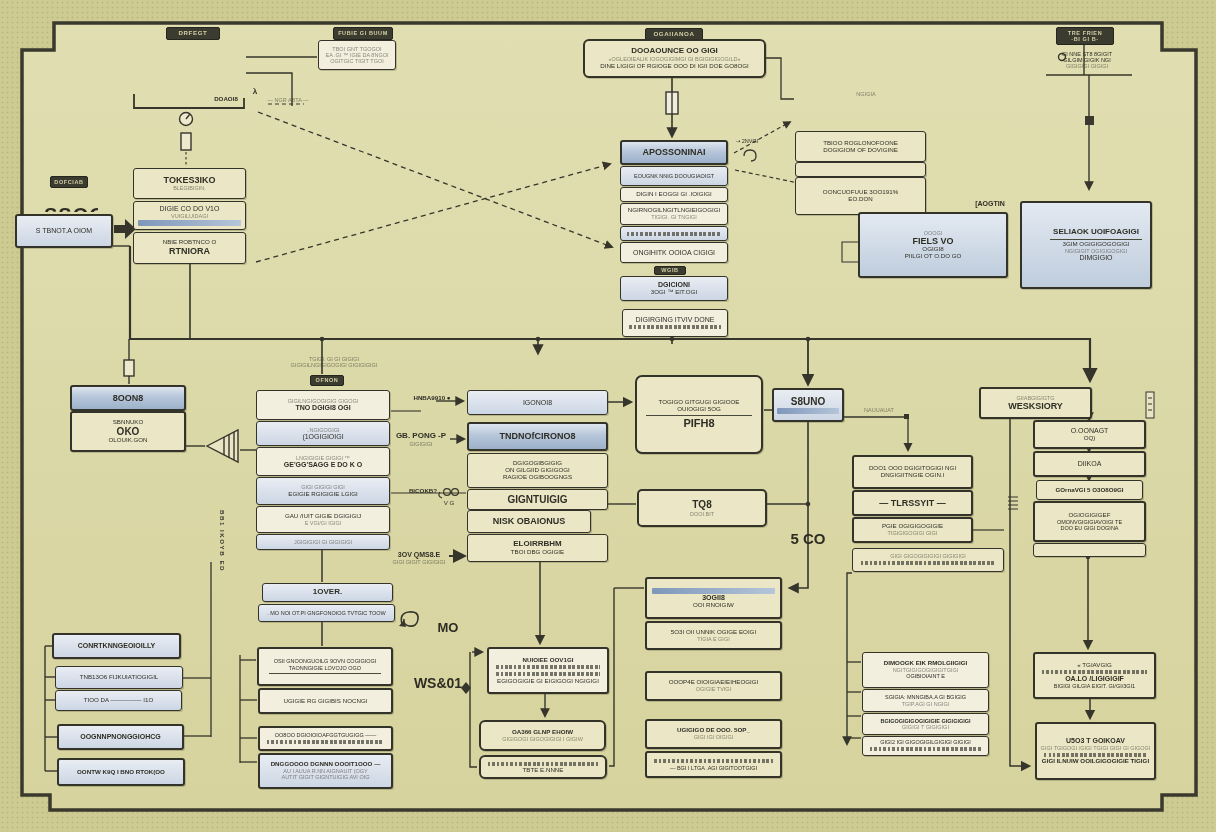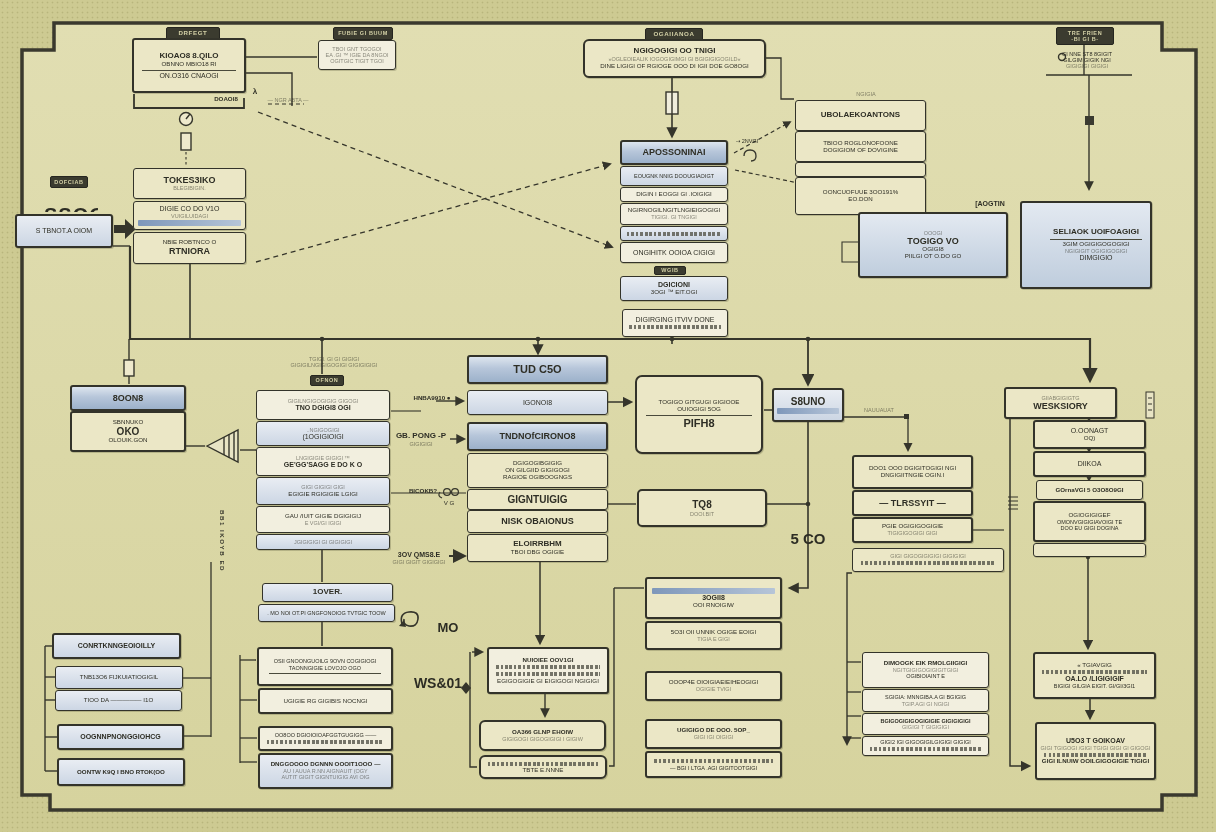--- a/index.html
+++ b/index.html
@@ -174,26 +174,20 @@
           <circle cx="672" cy="339" r="2.3"></circle>
         <circle cx="808" cy="339" r="2.3"></circle>
           <circle cx="808" cy="504" r="2.3"></circle>
           <circle cx="1088" cy="557" r="2.2"></circle>
       </g>
     </g>
   </svg>
 <div class="box v-tab" style="left: 166px; top: 27px; width: 54px; height: 13px;">
       <div class="ln f6">DRFEGT</div>
     </div>
-    <div class="box v-cream" style="left: 132px; top: 38px; width: 114px; height: 55px; border-width: 2px;">
-      <div class="ln f8 b">KIOAO8 8.QILO</div>
-      <div class="ln f6">OBNNO MBIO18 RI</div>
-      <div class="ln rule"></div>
-      <div class="ln f7">ON.O316 CNAOGI</div>
-    </div>
     <div class="box v-plain" style="left: 196px; top: 94px; width: 60px; height: 11px;">
       <div class="ln f6 b">DOAOI8</div>
     </div>
     <div class="box v-tab" style="left: 333px; top: 27px; width: 60px; height: 13px;">
       <div class="ln f5">FUBIE GI BUUM</div>
     </div>
     <div class="box v-white" style="left: 318px; top: 40px; width: 78px; height: 30px; border-width: 1px;">
       <div class="ln f5 fa">TBOI GNT TGOGOI</div>
       <div class="ln f5 fa">EA .GI ™ IGIE DA 8NGOI</div>
       <div class="ln f5 fa">OGITGIC TIGIT TGOI</div>
@@ -223,21 +217,21 @@
     <div class="box v-plain" style="left: 248px; top: 86px; width: 14px; height: 12px;">
       <div class="ln f8 b">λ</div>
     </div>
     <div class="box v-plain" style="left: 260px; top: 96px; width: 56px; height: 8px;">
       <div class="ln f5 fa">— NGR ABTA —</div>
     </div>
     <div class="box v-tab" style="left: 645px; top: 28px; width: 58px; height: 13px;">
       <div class="ln f6">OGAIIANOA</div>
     </div>
     <div class="box v-cream" style="left: 583px; top: 39px; width: 183px; height: 39px; border-radius: 6px; border-width: 2px;">
-      <div class="ln f8 b">NGIGOGIGI OO TNIGI</div>
+      <div class="ln f8 b">DOOAOUNCE OO GIGI</div>
       <div class="ln f5 fa">»OGLEOIEALIK IOGOGIGIMGI GI BGIGIGIGOGILD«</div>
       <div class="ln f6">DINE LIGIGI OF RGIOGE OOO DI IGII DOE GO8OGI</div>
     </div>
     <div class="box v-bhead" style="left: 620px; top: 140px; width: 108px; height: 25px; border-width: 2px;">
       <div class="ln f9 b">APOSSONINAI</div>
     </div>
     <div class="box v-lblue" style="left: 620px; top: 166px; width: 108px; height: 20px;">
       <div class="ln f5">EOUGNK NNIG DOOUGIAOIGT</div>
     </div>
     <div class="box v-white" style="left: 620px; top: 187px; width: 108px; height: 15px;">
@@ -262,39 +256,36 @@
     </div>
     <div class="box v-white" style="left: 622px; top: 309px; width: 106px; height: 28px;">
       <div class="ln f7">DIGIRGING ITVIV DONE</div>
       <div class="ln hatch"></div>
     </div>
     <div class="box v-plain" style="left: 728px; top: 137px; width: 38px; height: 9px;">
       <div class="ln f5">⇢ 2NVGI</div>
     </div>
     <div class="box v-plain" style="left: 845px; top: 90px; width: 42px; height: 9px;">
       <div class="ln f5 fa">NGIGIA</div>
-    </div>
-    <div class="box v-cream" style="left: 795px; top: 100px; width: 131px; height: 31px;">
-      <div class="ln f8 b">UBOLAEKOANTONS</div>
     </div>
     <div class="box v-cream" style="left: 795px; top: 131px; width: 131px; height: 31px;">
       <div class="ln f6">TBIOO ROGLONOFOONE</div>
       <div class="ln f6">DOGIGIOM OF DOVIGINE</div>
     </div>
     <div class="box v-cream" style="left: 795px; top: 162px; width: 131px; height: 15px;"></div>
     <div class="box v-cream" style="left: 795px; top: 177px; width: 131px; height: 38px;">
       <div class="ln f6">OONCUOFUUE 3OO191%</div>
       <div class="ln f6">EO.DON</div>
     </div>
     <div class="box v-plain" style="left: 964px; top: 198px; width: 52px; height: 12px;">
       <div class="ln f7 b">[AOGTIN</div>
     </div>
     <div class="box v-blue" style="left: 858px; top: 212px; width: 150px; height: 66px; border-width: 2px;">
       <div class="ln f5 fa">OOOGI</div>
-      <div class="ln f9 b">TOGIGO VO</div>
+      <div class="ln f9 b">FIELS VO</div>
       <div class="ln f6">OGIGI8</div>
       <div class="ln f6">PIILGI OT O.DO GO</div>
     </div>
     <div class="box v-tab" style="left: 1056px; top: 27px; width: 58px; height: 18px;">
       <div class="ln f5">TRE FRIEN</div>
       <div class="ln f5">-BI GI B-</div>
     </div>
     <div class="box v-plain" style="left: 1052px; top: 46px; width: 70px; height: 28px;">
       <div class="ln f5">GI NNE ST8 8GIGIT</div>
       <div class="ln f5">GILGIM GIGIK NGI</div>
@@ -341,38 +332,35 @@
     <div class="box v-white" style="left: 256px; top: 506px; width: 134px; height: 27px;">
       <div class="ln f6">GAU /IUIT GIGIE DGIGIGIJ</div>
       <div class="ln f5 fa">E VGI/GI IGIGI</div>
     </div>
     <div class="box v-lblue" style="left: 256px; top: 534px; width: 134px; height: 16px;">
       <div class="ln f5 fa">JGIGIGIGI GI GIGIGIGI</div>
     </div>
     <div class="box v-rot" style="left: 214px; top: 504px; width: 16px; height: 74px;">
       <div class="ln f6 b">BB1 IKOYB ED</div>
     </div>
-    <div class="box v-bhead" style="left: 467px; top: 355px; width: 141px; height: 29px; border-width: 2px;">
-      <div class="ln f11 b">TUD C5O</div>
-    </div>
     <div class="box v-lblue" style="left: 467px; top: 390px; width: 141px; height: 25px;">
       <div class="ln f7">IGONOI8</div>
     </div>
     <div class="box v-bhead" style="left: 467px; top: 422px; width: 141px; height: 29px; border-width: 2px; align-items: center;">
       <div class="ln f9 b">TNDNOfCIRONO8</div>
     </div>
     <div class="box v-cream" style="left: 467px; top: 453px; width: 141px; height: 35px;">
       <div class="ln f6">DGIGOGIBGIGIG</div>
       <div class="ln f6">ON GILGIID GIGIGOGI</div>
       <div class="ln f6">RAGIOE OGIBOOGNGS</div>
     </div>
     <div class="box v-cream" style="left: 467px; top: 489px; width: 141px; height: 21px;">
       <div class="ln f10 b">GIGNTUIGIG</div>
     </div>
-    <div class="box v-cream" style="left: 467px; top: 510px; width: 141px; height: 23px;">
+    <div class="box v-cream" style="left: 467px; top: 510px; width: 124px; height: 23px;">
       <div class="ln f9 b">NISK OBAIONUS</div>
     </div>
     <div class="box v-cream" style="left: 467px; top: 534px; width: 141px; height: 28px;">
       <div class="ln f8 b">ELOIRRBHM</div>
       <div class="ln f6">TBOI DBG OGIGIE</div>
     </div>
     <div class="box v-plain" style="left: 404px; top: 393px; width: 56px; height: 11px;">
       <div class="ln f6 b">HNBA9910 ●</div>
     </div>
     <div class="box v-plain" style="left: 390px; top: 430px; width: 62px; height: 20px;">
@@ -434,21 +422,21 @@
       <div class="ln f5 fa">TGIP.AGI GI NGIGI</div>
     </div>
     <div class="box v-white" style="left: 862px; top: 713px; width: 127px; height: 22px;">
       <div class="ln f5 b">BGIGOGIGIGOGIGIGIE GIGIGIGIGI</div>
       <div class="ln f5 fa">GIGIGI T GIGIGIGI</div>
     </div>
     <div class="box v-white" style="left: 862px; top: 736px; width: 127px; height: 20px;">
       <div class="ln f5">GIGI2 IGI GIGOGIGILGIGIGI GIGIGI</div>
       <div class="ln hatch"></div>
     </div>
-    <div class="box v-cream" style="left: 1004px; top: 387px; width: 113px; height: 32px; border-width: 2px;">
+    <div class="box v-cream" style="left: 979px; top: 387px; width: 113px; height: 32px; border-width: 2px;">
       <div class="ln f5 fa">GIIABGIGIGTG</div>
       <div class="ln f9 b">WESKSIORY</div>
     </div>
     <div class="box v-cream" style="left: 1033px; top: 420px; width: 113px; height: 29px; border-width: 2px;">
       <div class="ln f7">O.OONAGT</div>
       <div class="ln f6">OQ)</div>
     </div>
     <div class="box v-cream" style="left: 1033px; top: 451px; width: 113px; height: 26px; border-width: 2px;">
       <div class="ln f7">DIIKOA</div>
     </div>

